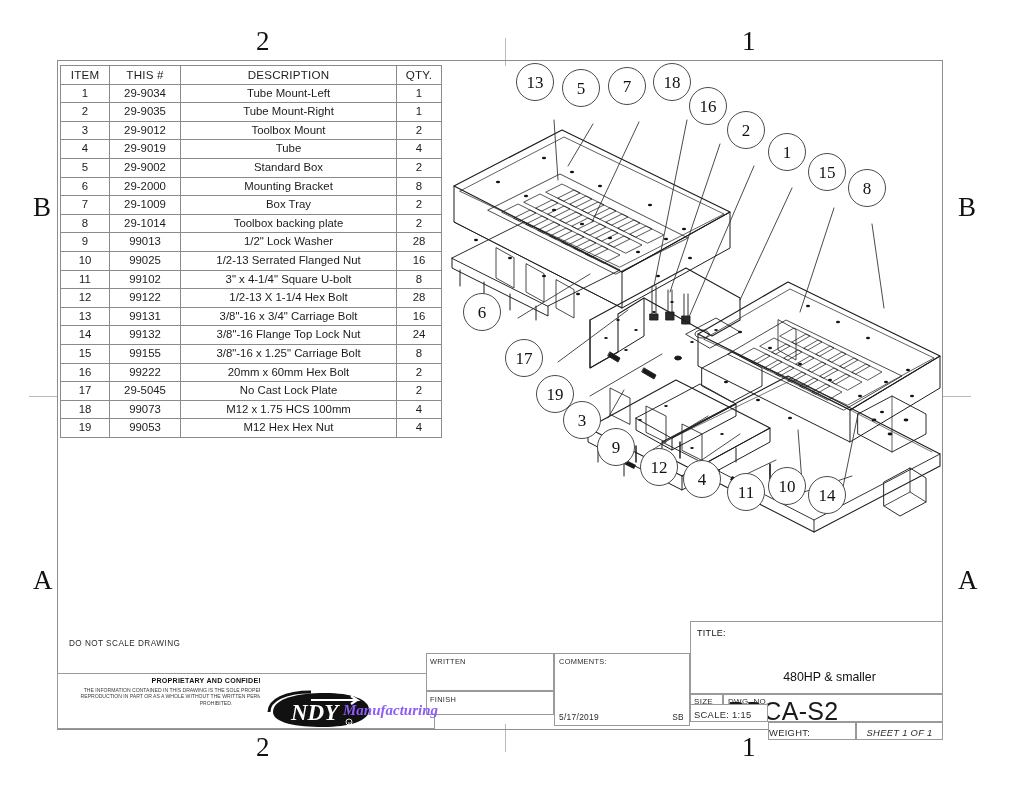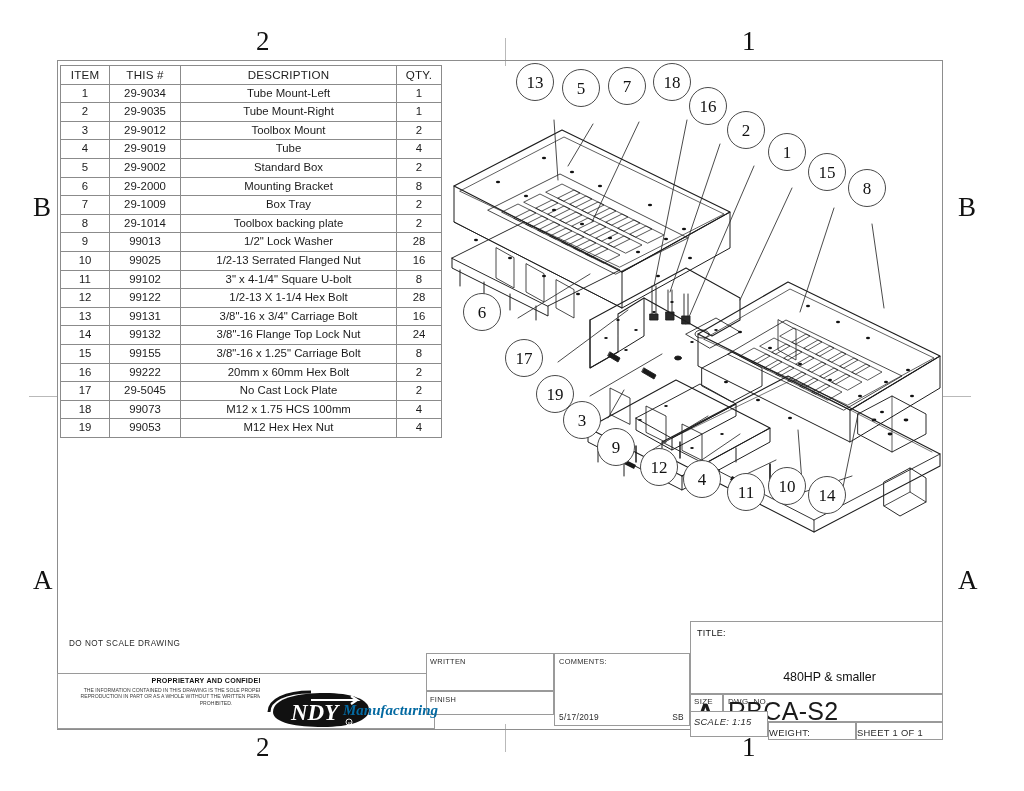--- a/index.html
+++ b/index.html
@@ -35,21 +35,21 @@
   .lbl{position:absolute;font-size:7.4px;color:#2a2a2a;letter-spacing:.3px;}
   .dnsd{position:absolute;left:12px;top:-16px;font-size:8.2px;letter-spacing:.45px;color:#2a2a2a;}
   .ptitle{text-align:center;font-size:7.1px;font-weight:bold;letter-spacing:.25px;
           margin-top:3px;color:#111;}
   .ptext{font-size:5.1px;line-height:6.4px;text-align:center;color:#3a3a3a;
          padding:2px 14px 0 14px;}
 
   
   #logo{position:absolute;left:265px;top:690px;width:175px;height:40px;}
   .logotext{position:absolute;font-style:italic;font-weight:bold;font-size:15px;
-            color:#0369a1;left:78px;top:12px;font-family:"Liberation Serif",serif;}
+            color:#8b5cf6;left:78px;top:12px;font-family:"Liberation Serif",serif;}
 
   
   .ttl{position:absolute;font-size:12.4px;color:#111;font-family:"Liberation Sans",sans-serif;}
   .big{font-size:26px;font-weight:bold;font-family:"Liberation Sans",sans-serif;}
   .dwgno{font-size:25px;letter-spacing:.3px;text-align:right;}
   .sm{font-size:9.3px;} .sm2{font-size:8px;letter-spacing:.3px;}
 </style>
 </head>
 <body>
 
@@ -475,28 +475,28 @@
   <div class="cellbox" style="left:633px;top:39px;width:33px;height:28px;">
     <div class="lbl sm2" style="left:3px;top:2px;">SIZE</div>
     <div class="big" style="position:absolute;left:5px;top:6px;line-height:24px;">A</div>
   </div>
 
   <div class="cellbox" style="left:666px;top:39px;width:220px;height:28px;">
     <div class="lbl sm2" style="left:4px;top:2px;">DWG.  NO.</div>
     <div class="dwgno" style="position:absolute;left:4px;top:4px;line-height:25px;">RBCA-S2</div>
   </div>
 
-  <div class="cellbox" style="left:633px;top:56px;width:78px;height:26px;font-style:italic;">
+  <div class="cellbox" style="left:633px;top:49px;width:78px;height:18px;">
     <div class="lbl" style="left:3px;top:4px;font-size:9.4px;">SCALE: 1:15</div>
   </div>
   <div class="cellbox" style="left:711px;top:67px;width:88px;height:18px;">
     <div class="lbl" style="left:0px;top:4px;font-size:9.4px;">WEIGHT:</div>
   </div>
   <div class="cellbox" style="left:799px;top:67px;width:87px;height:18px;">
-    <div class="lbl" style="left:0;right:0;top:4px;font-size:9.4px;text-align:left;">SHEET 1 OF 1</div>
+    <div class="lbl" style="left:0;right:0;top:4px;font-size:9.4px;text-align:center;font-style:italic;">SHEET 1 OF 1</div>
   </div>
 </div>
 
 <div id="logo">
   <svg width="175" height="40" viewBox="0 0 175 40">
     <path d="M8 22 C8 8, 34 3, 60 3 C86 3, 104 9, 104 20 C104 31, 84 37, 58 37 C32 37, 8 33, 8 22 Z" fill="#111"></path>
     <path d="M4 22 C4 10, 20 2, 46 2" fill="none" stroke="#111" stroke-width="3"></path>
     <path d="M46 10 L92 10 L86 6 M92 10 L86 14" fill="none" stroke="#fff" stroke-width="2.2"></path>
     <text x="26" y="30" font-family="Liberation Serif, serif" font-size="23" font-weight="bold" font-style="italic" fill="#fff">NDY</text>
     <circle cx="84" cy="32" r="3" fill="none" stroke="#fff" stroke-width="0.9"></circle>

